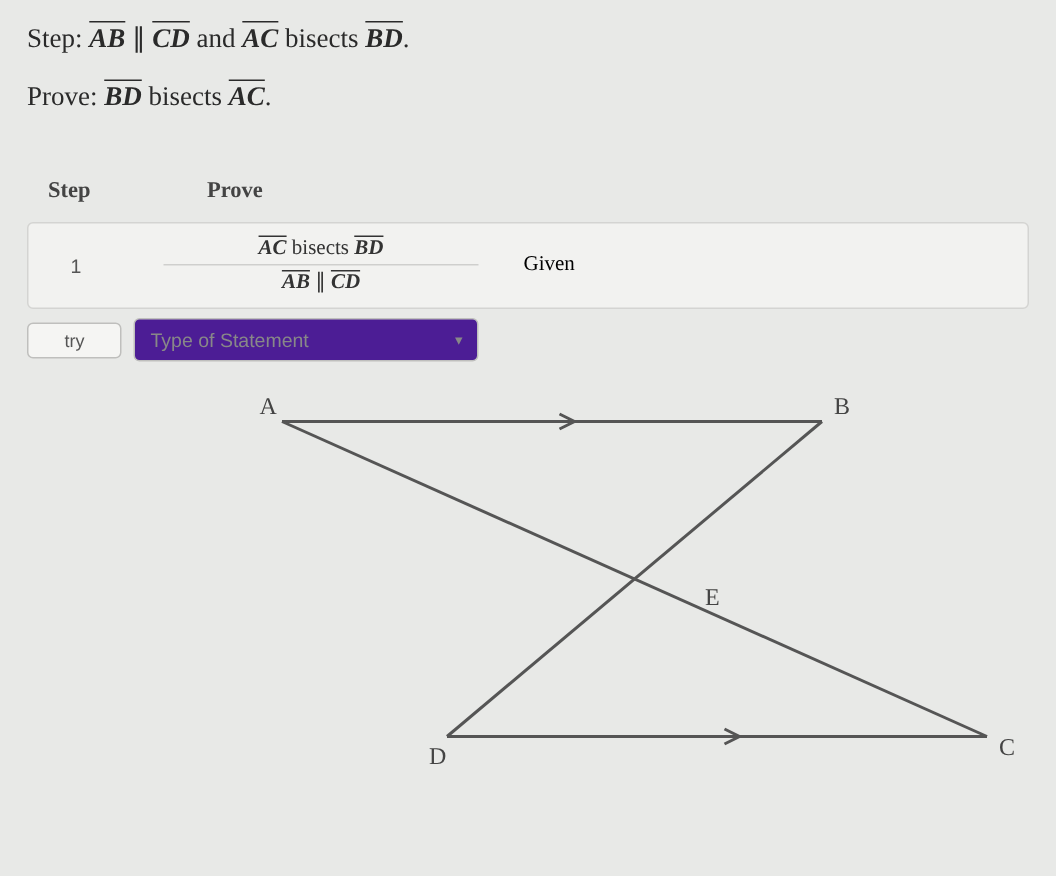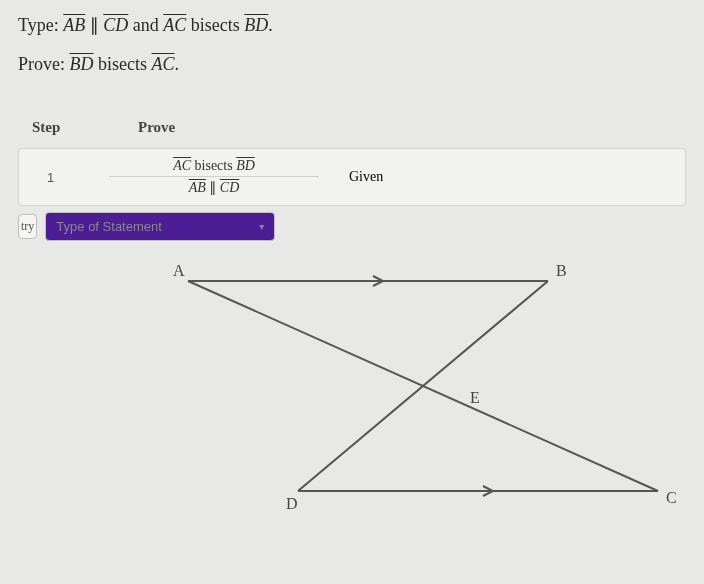--- a/index.html
+++ b/index.html
@@ -13,20 +13,21 @@
     overflow: hidden;
   }
   .problem-text {
     font-size: 18px;
     color: #2a2a2a;
     margin-bottom: 18px;
   }
   .overline {
     text-decoration: overline;
     font-style: italic;
+    font-weight: bold;
   }
   .proof-area {
     margin-top: 36px;
   }
   .proof-header {
     display: flex;
     font-weight: bold;
     font-size: 15px;
     color: #444;
     padding: 8px 0;
@@ -67,27 +68,27 @@
     padding-left: 30px;
     color: #000000;
   }
   .try-row {
     display: flex;
     align-items: center;
     margin-top: 6px;
     gap: 8px;
   }
   .try-btn {
-    font-family: Liberation Serif, serif;
+    font-family: Liberation Sans, sans-serif;
     font-size: 12px;
     color: #555;
     background: #f5f5f3;
     border: 1px solid #bfbfbd;
     border-radius: 4px;
-    padding: 4px 2px;
+    padding: 4px 24px;
     cursor: pointer;
   }
   .type-select {
     font-family: Arial, sans-serif;
     font-size: 13px;
     color: #888;
     background: #4c1d95;
     border: 1px solid #bfbfbd;
     border-radius: 4px;
     padding: 6px 10px;
@@ -107,21 +108,21 @@
   svg text {
     font-family: Georgia, serif;
     font-size: 16px;
     fill: #444;
   }
 </style>
 </head>
 <body>
 
 <div class="problem-text">
-  <span>Type: </span><span><span class="overline">AB</span> ∥ <span class="overline">CD</span> and <span class="overline">AC</span> bisects <span class="overline">BD</span>.</span>
+  <span>Step: </span><span><span class="overline">AB</span> ∥ <span class="overline">CD</span> and <span class="overline">AC</span> bisects <span class="overline">BD</span>.</span>
 </div>
 
 <div class="problem-text">
   <span>Prove: </span><span><span class="overline">BD</span> bisects <span class="overline">AC</span>.</span>
 </div>
 
 <div class="proof-area">
 
   <div class="proof-header">
     <div class="col-step">Step</div>

